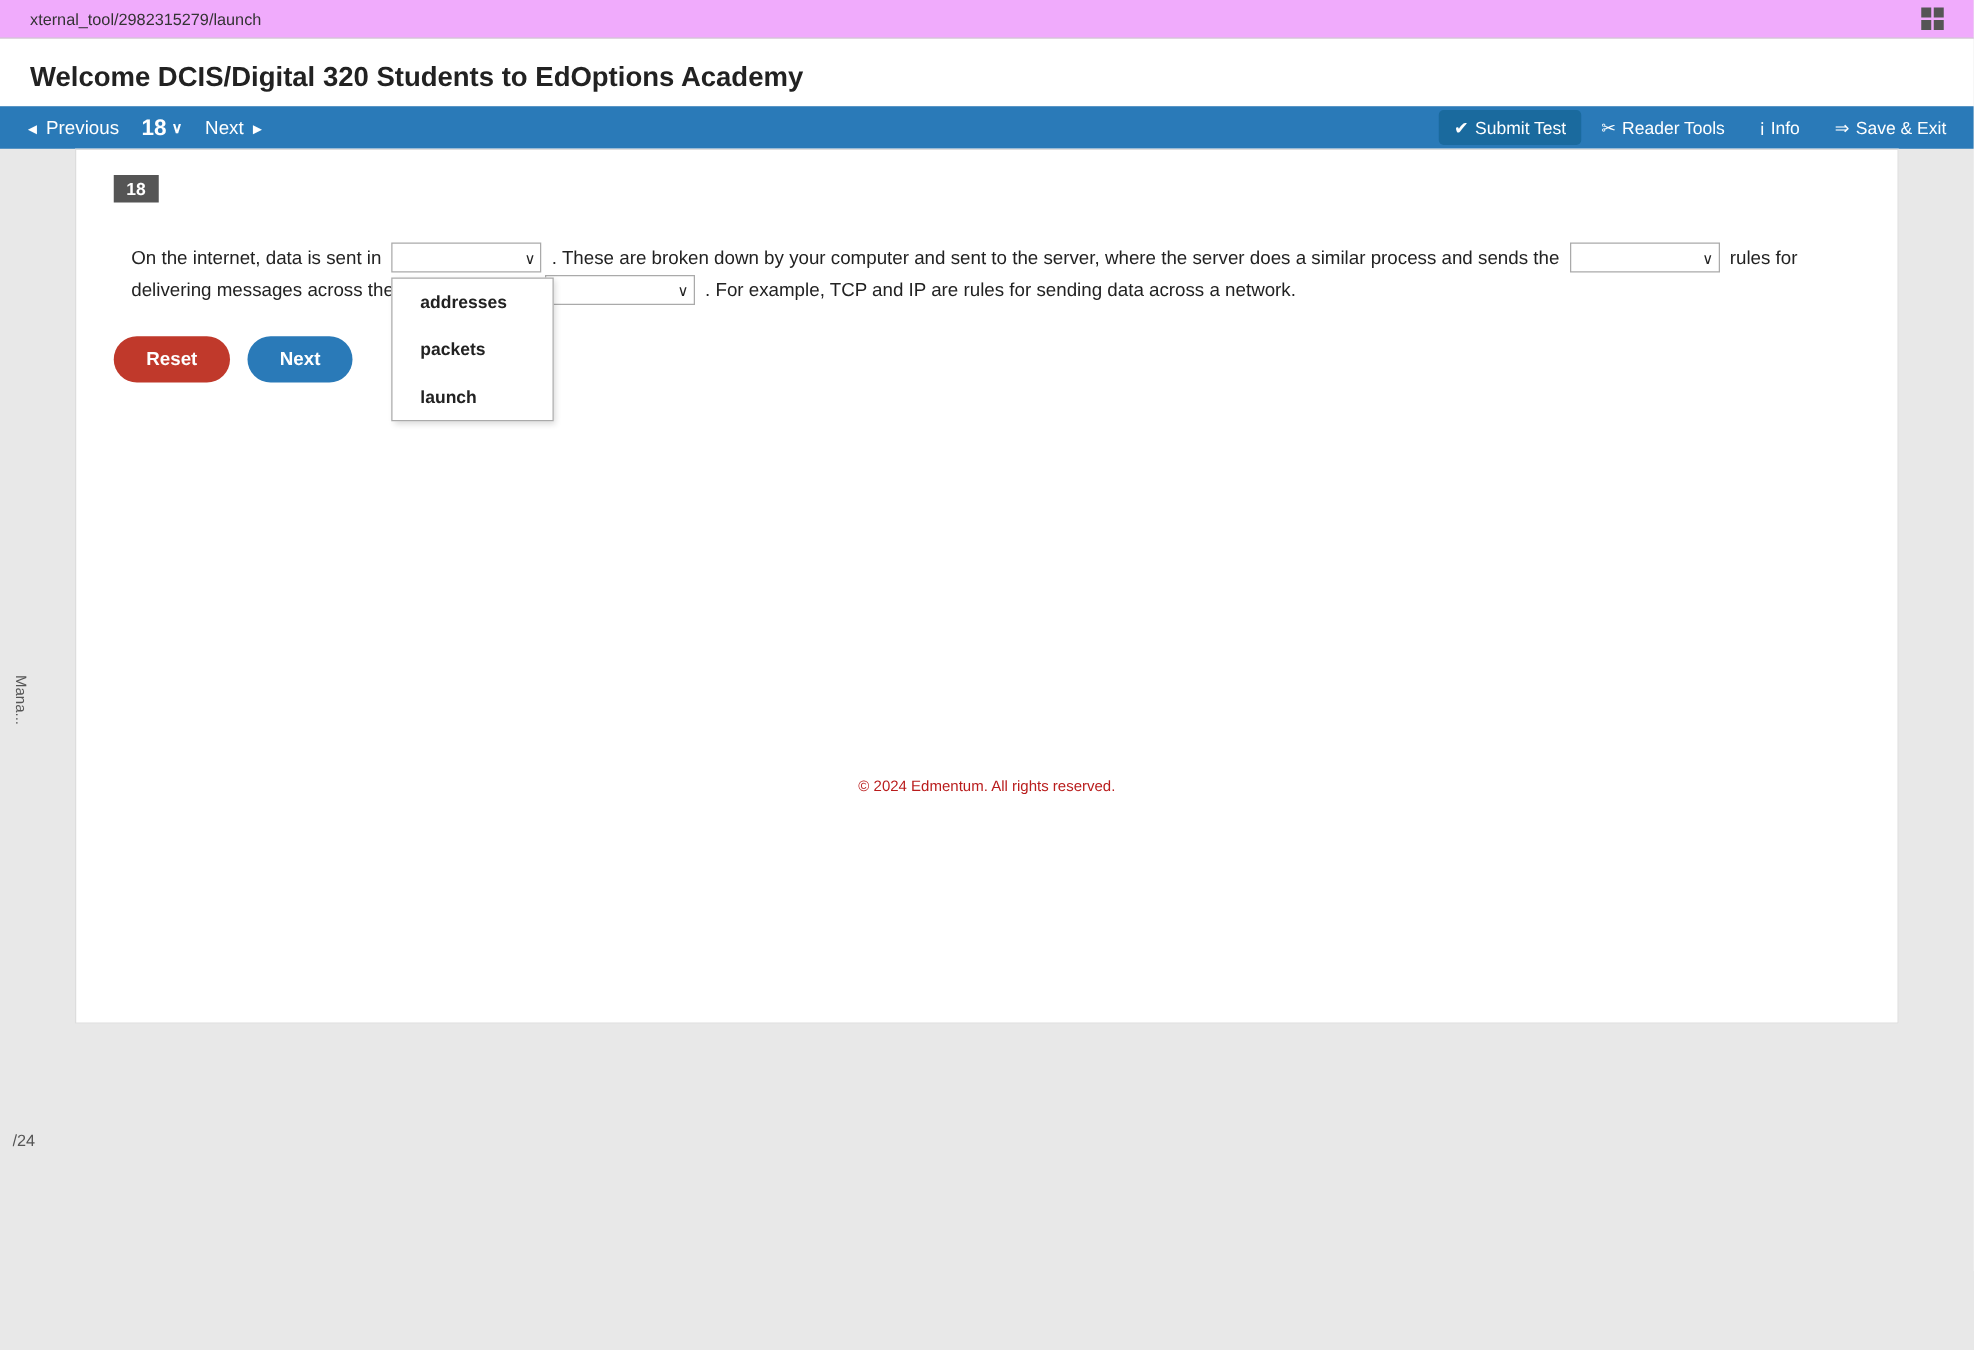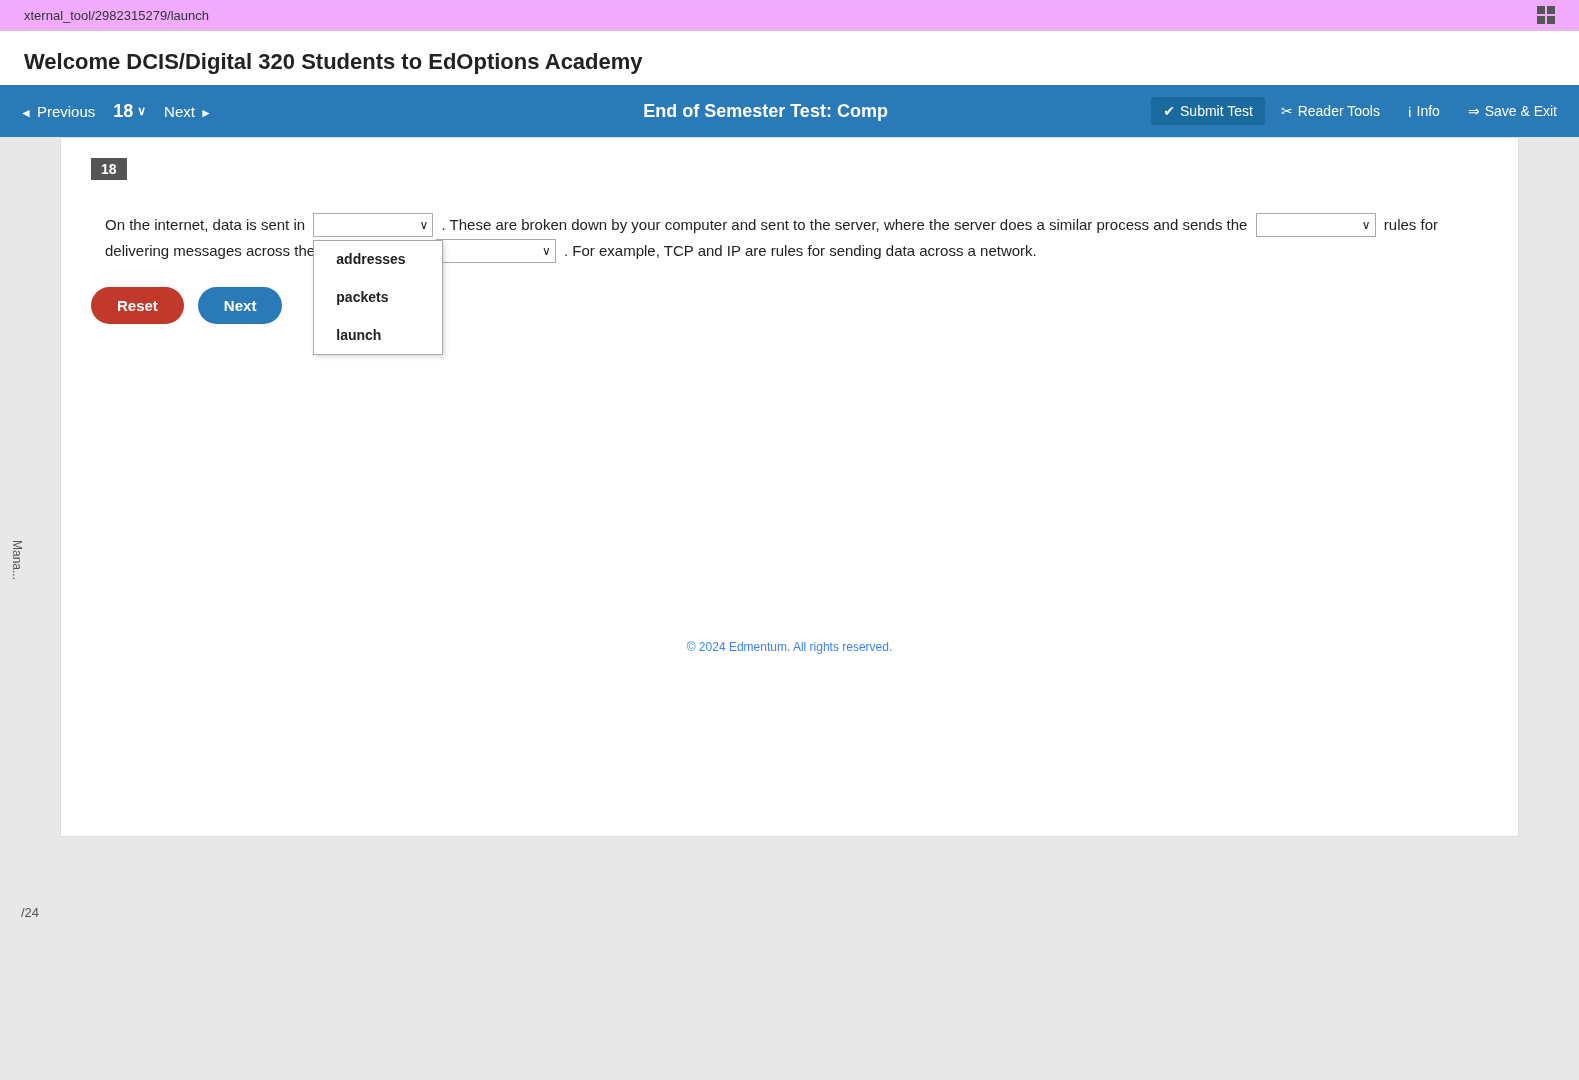--- a/index.html
+++ b/index.html
@@ -40,21 +40,21 @@
       color: #222;
       padding: 18px 24px 10px;
       background: #fff;
     }
 
     .nav-bar {
       background: #2a7ab8;
       display: flex;
       align-items: center;
       padding: 0 10px;
-      height: 52px;
+      height: 34px;
       gap: 16px;
     }
 
     .nav-left {
       display: flex;
       align-items: center;
       gap: 8px;
       flex: 1;
     }
 
@@ -219,41 +219,40 @@
       border: none;
       border-radius: 20px;
       padding: 10px 26px;
       font-size: 15px;
       cursor: pointer;
       font-weight: bold;
     }
 
     .footer-text {
       font-size: 12px;
-      color: #3b82f6;
+      color: #b91c1c;
       text-align: center;
       padding: 16px 0 8px;
     }
 
     .side-label {
       position: fixed;
       left: 10px;
       top: 50%;
       font-size: 12px;
       color: #555;
       writing-mode: vertical-rl;
     }
 
     .page-counter {
       position: fixed;
       left: 10px;
       bottom: 160px;
       font-size: 13px;
       color: #555;
-      margin-left: 11px;
     }
   </style>
 </head>
 <body>
 
 <div class="browser-bar">
   <span>xternal_tool/2982315279/launch</span>
   <div class="grid-icon">
     <span></span>
       <span></span>
@@ -273,21 +272,20 @@
     <div class="question-num">
       <span>18</span>
       <span class="chevron">∨</span>
     </div>
     <button class="nav-btn">
       <span>Next</span>
       <span class="arrow-right"></span>
     </button>
   </div>
 
-  <div class="test-title-center">End of Semester Test: Comp</div>
 
   <div class="nav-right">
     <button class="nav-right-btn submit-btn">
       <span>✔</span>
       <span>Submit Test</span>
     </button>
     <button class="nav-right-btn">
       <span>✂</span>
       <span>Reader Tools</span>
     </button>

